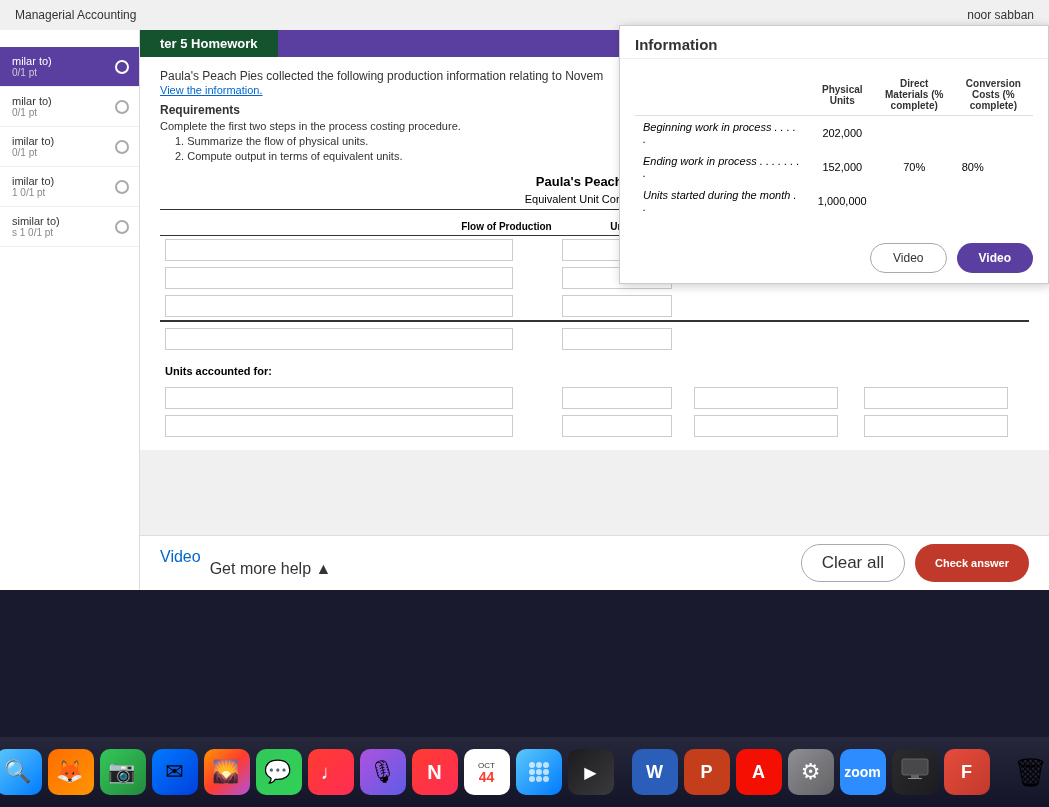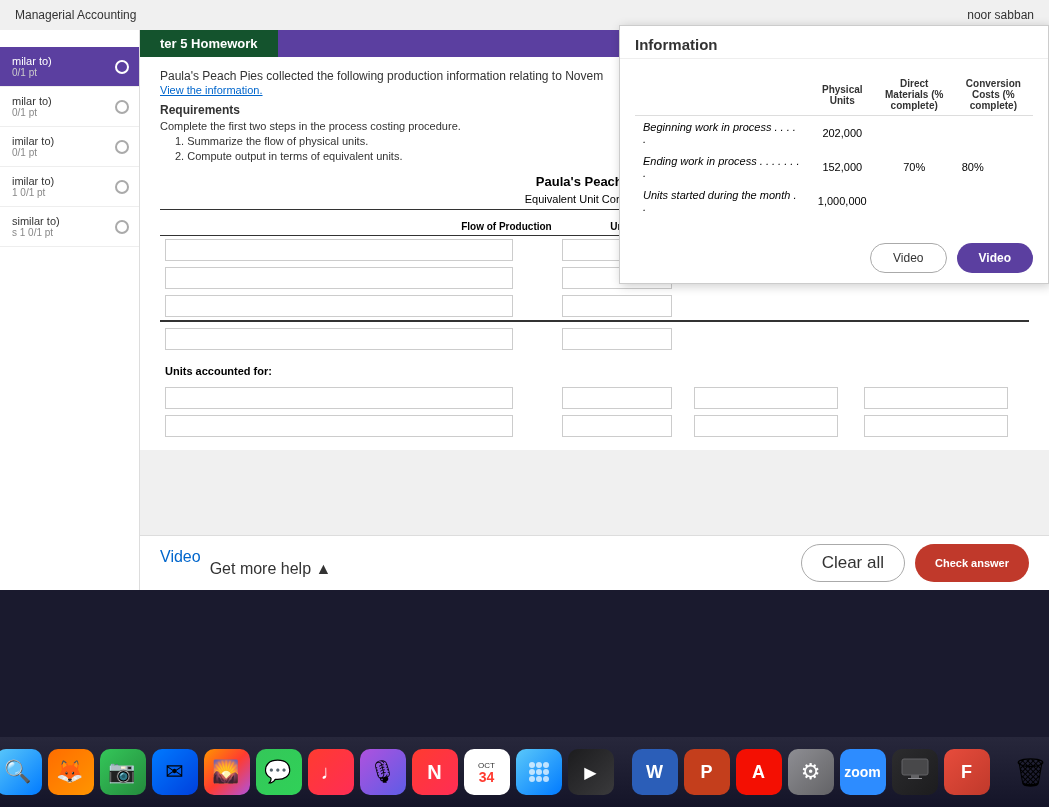--- a/index.html
+++ b/index.html
@@ -592,21 +592,21 @@
     <span>🎙</span>
   </div>
 
   <div class="dock-item news">
     <span style="color:white; font-weight:bold; font-size:20px;">N</span>
   </div>
 
   <div class="dock-item calendar">
     <div class="calendar-inner">
       <span class="calendar-label">OCT</span>
-      <span class="calendar-date">34</span>
+      <span class="calendar-date">44</span>
     </div>
   </div>
 
   <div class="dock-item launchpad">
     <span style="color:white; font-size:16px; display:grid; grid-template-columns:1fr 1fr 1fr; gap:2px; width:24px; height:24px;">
       <svg width="24" height="24" viewBox="0 0 24 24" fill="none">
         <circle cx="5" cy="5" r="3" fill="white" opacity="0.7"></circle>
         <circle cx="12" cy="5" r="3" fill="white" opacity="0.7"></circle>
         <circle cx="19" cy="5" r="3" fill="white" opacity="0.7"></circle>
         <circle cx="5" cy="12" r="3" fill="white" opacity="0.7"></circle>

